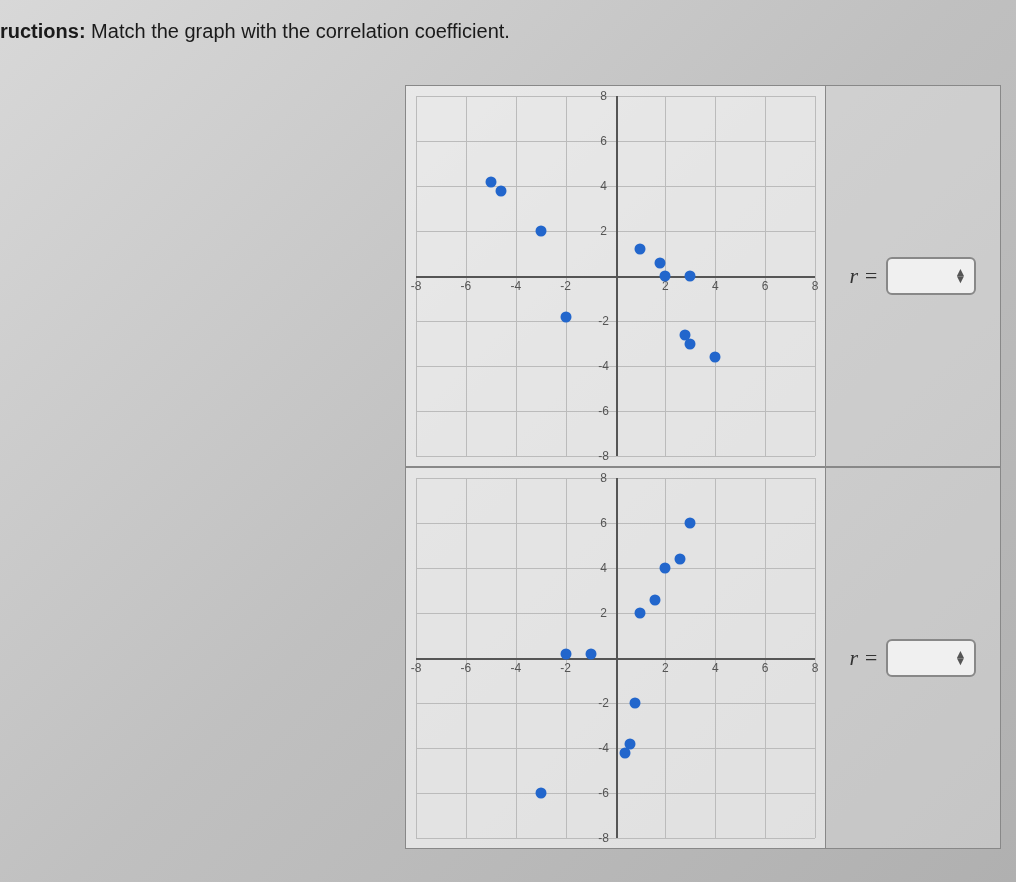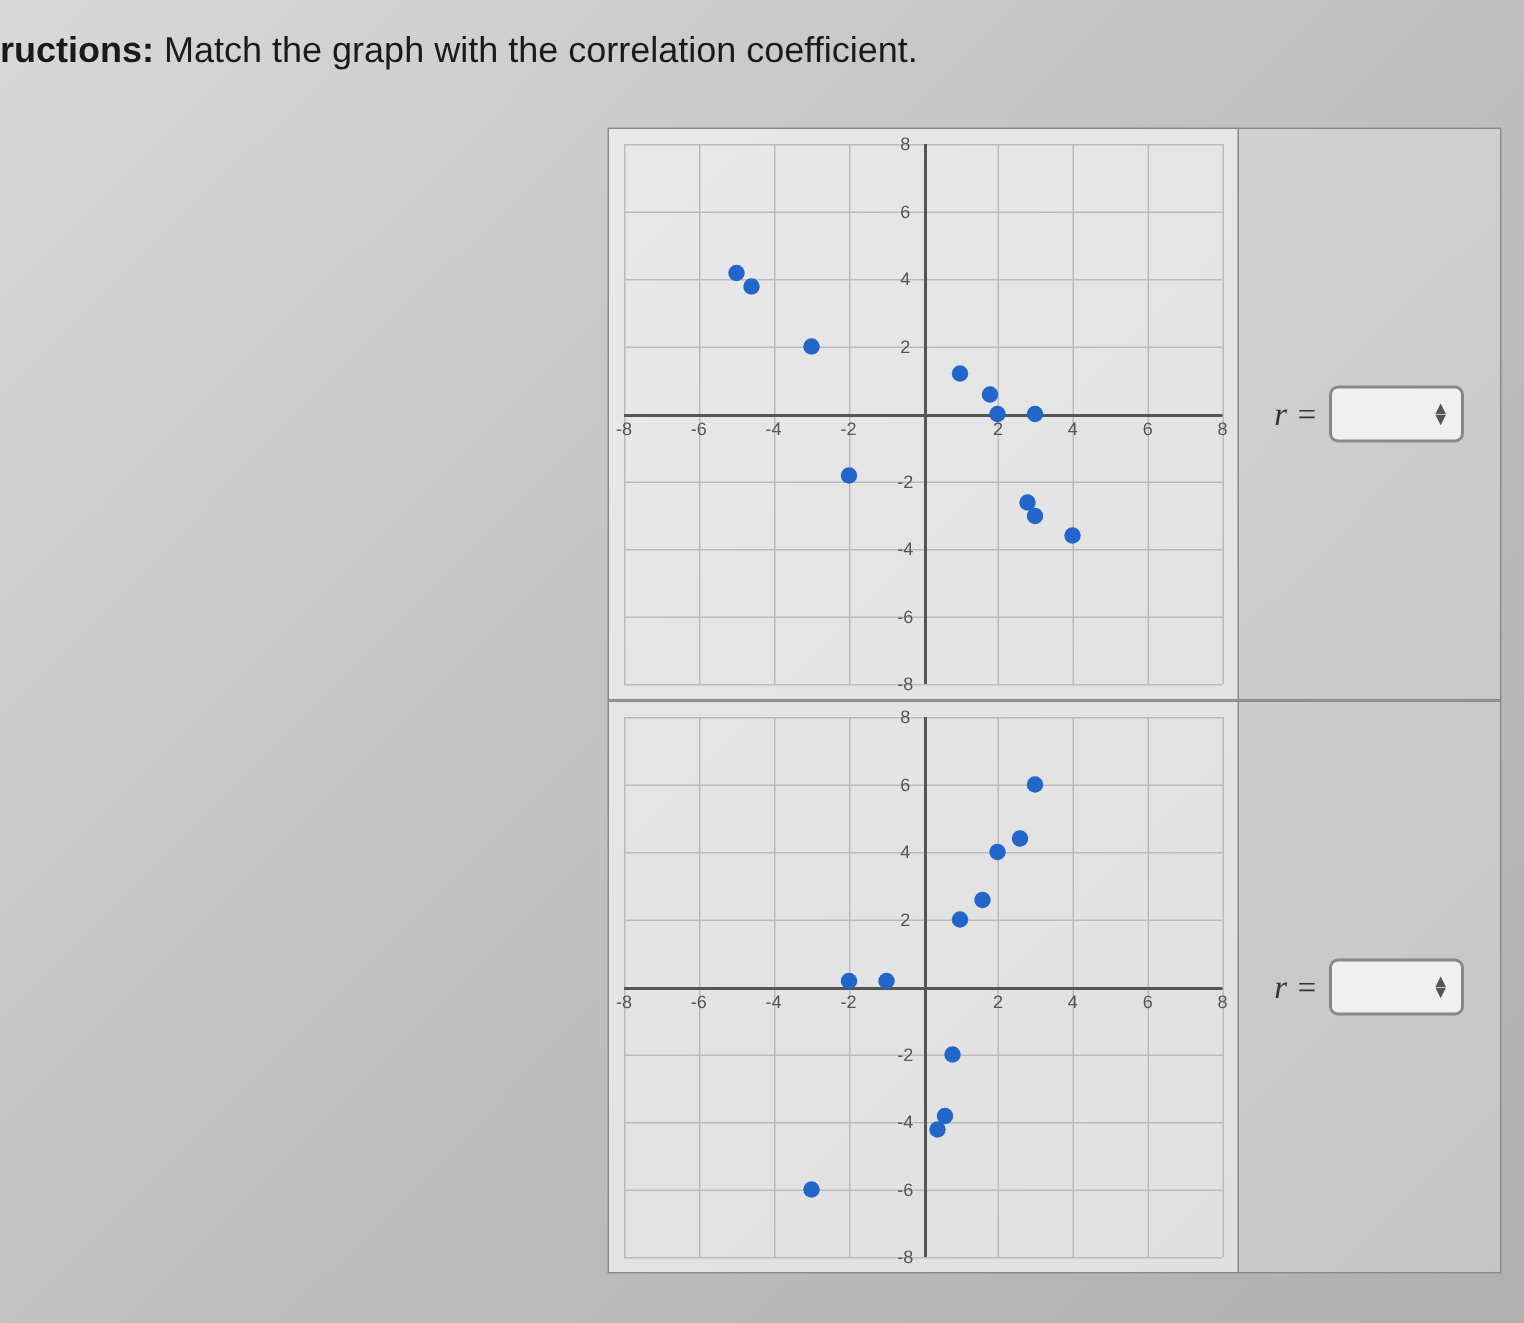--- a/index.html
+++ b/index.html
@@ -6,21 +6,21 @@
     body {
       font-family: Arial, sans-serif;
       background: linear-gradient(135deg, #d8d8d8 0%, #c0c0c0 50%, #b0b0b0 100%);
       width: 1016px;
       height: 882px;
       overflow: hidden;
       position: relative;
     }
     .instructions {
       padding: 20px 0 10px 0;
-      font-size: 24px;
+      font-size: 20px;
       color: #1a1a1a;
     }
     .instructions strong { font-weight: bold; }
     .main-content {
       position: absolute;
       top: 85px;
       left: 405px;
       right: 15px;
       display: flex;
       flex-direction: column;

